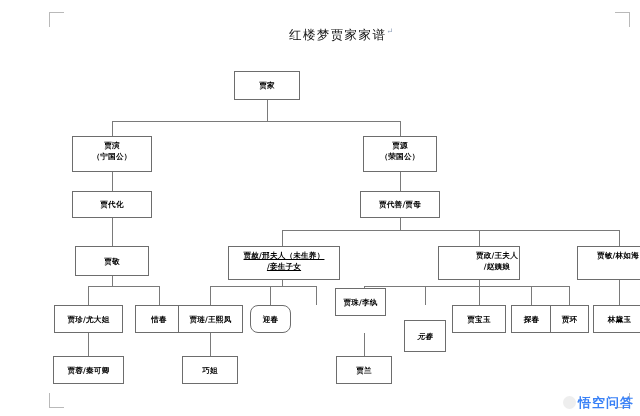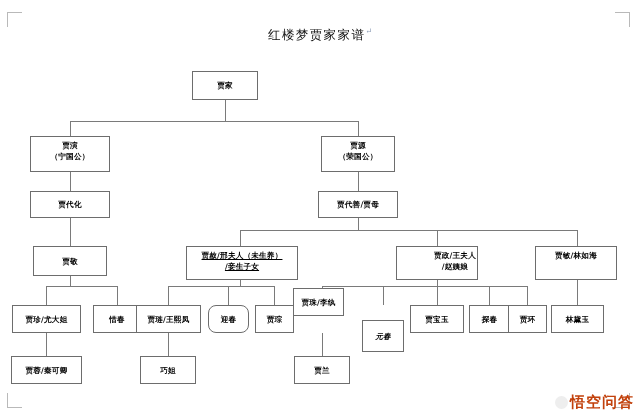--- a/index.html
+++ b/index.html
@@ -4,21 +4,21 @@
 <title>红楼梦贾家家谱</title>
 <style>
   html,body{margin:0;padding:0;}
   body{
     width:640px;height:416px;
     background:#ffffff;
     font-family:"DejaVu Sans","Liberation Sans",sans-serif;
     overflow:hidden;
     position:relative;
   }
-  .page{position:absolute;inset:0;background:#fff;}
+  .page{position:absolute;inset:0;background:#fff;margin-left:42px;}
 
   
   .cmark{position:absolute;border-color:#b9b9b9;border-style:solid;width:14px;height:14px;}
   .cmark.tl{left:7px;top:12px;border-width:1px 0 0 1px;}
   .cmark.tr{right:10px;top:12px;border-width:1px 1px 0 0;}
   .cmark.bl{left:7px;bottom:8px;border-width:0 0 1px 1px;}
   .cmark.br{right:10px;bottom:8px;border-width:0 1px 1px 0;}
 
   .title{
     position:absolute;left:0;right:0;top:27px;
@@ -54,22 +54,22 @@
   .node .l2{display:block;}
 
   
   .ln{position:absolute;background:#7a7a7a;z-index:1;}
   .v{width:1px;}
   .h{height:1px;}
 
   .wm{
     position:absolute;right:6px;bottom:4px;
     font-family:"DejaVu Sans","Liberation Sans",sans-serif;
-    font-size:15px;font-weight:700;
-    color:#c2410c;letter-spacing:1px;
+    font-size:13px;font-weight:700;
+    color:#3b82f6;letter-spacing:1px;
     user-select:none;
     text-align:center;
   }
   .wm .dot{display:inline-block;width:13px;height:13px;border-radius:50%;
     background:#eeeeee;vertical-align:-2px;margin-right:2px;}
 </style>
 </head>
 <body>
 
 <div class="page">
@@ -171,23 +171,20 @@
   </div>
 
   <div class="node center" style="left:136px;top:305px;width:65px;height:28px;">
     <span>贾琏/王熙凤</span>
   </div>
 
   <div class="node center" style="left:208px;top:305px;width:41px;height:28px;border-radius:8px;">
     <span>迎春</span>
   </div>
 
-  <div class="node center" style="left:255px;top:305px;width:39px;height:28px;">
-    <span>贾琮</span>
-  </div>
 
   <div class="node center" style="left:293px;top:288px;width:51px;height:28px;">
     <span>贾珠/李纨</span>
   </div>
 
   <div class="node center" style="left:362px;top:320px;width:42px;height:32px;font-style:italic;">
     <span>元春</span>
   </div>
 
   <div class="node center" style="left:410px;top:305px;width:54px;height:28px;">

